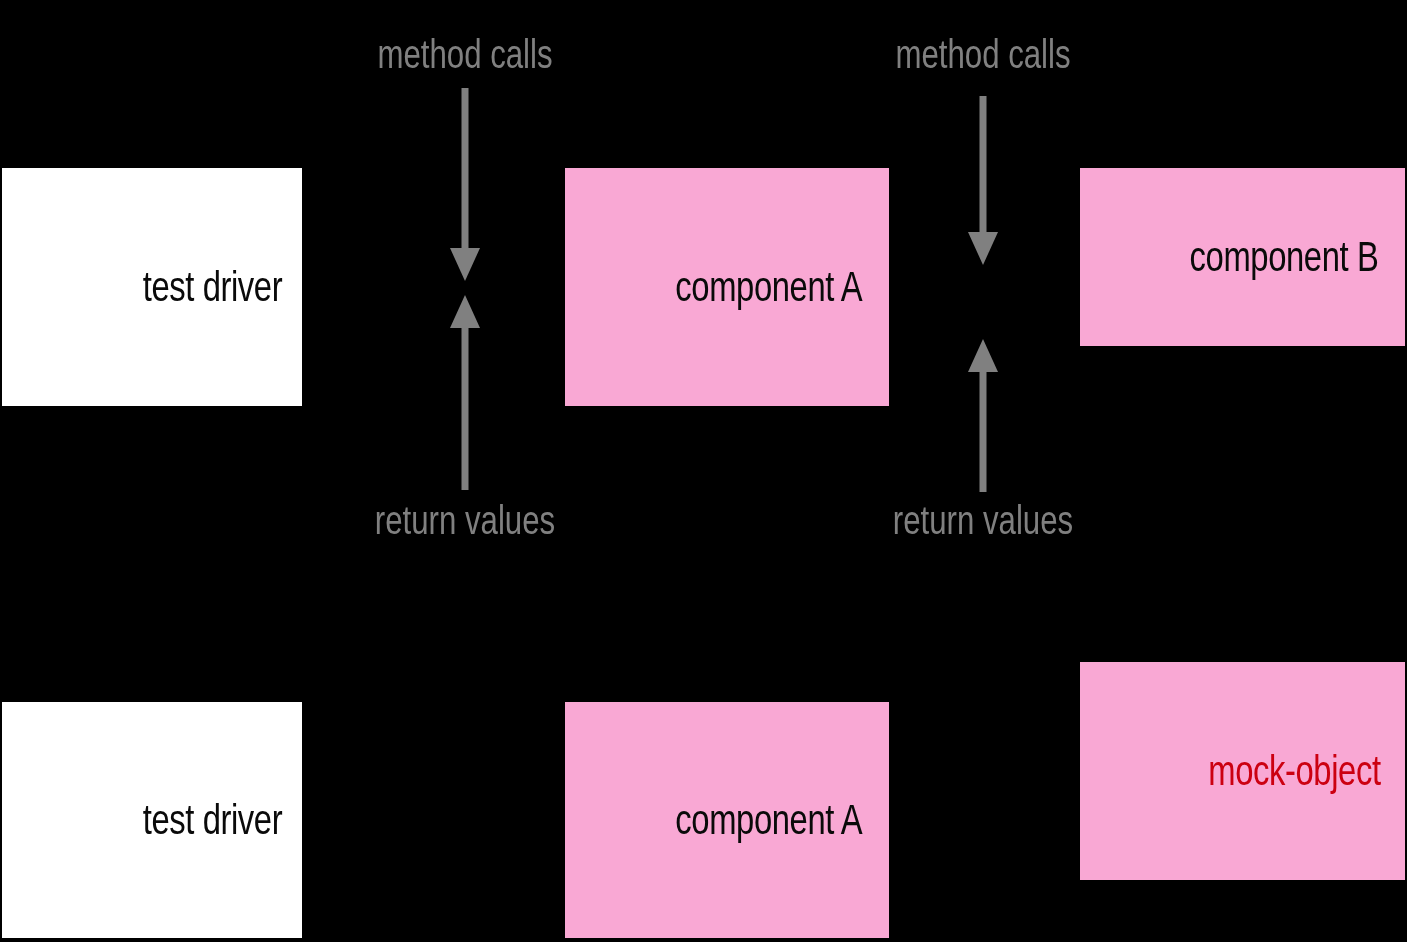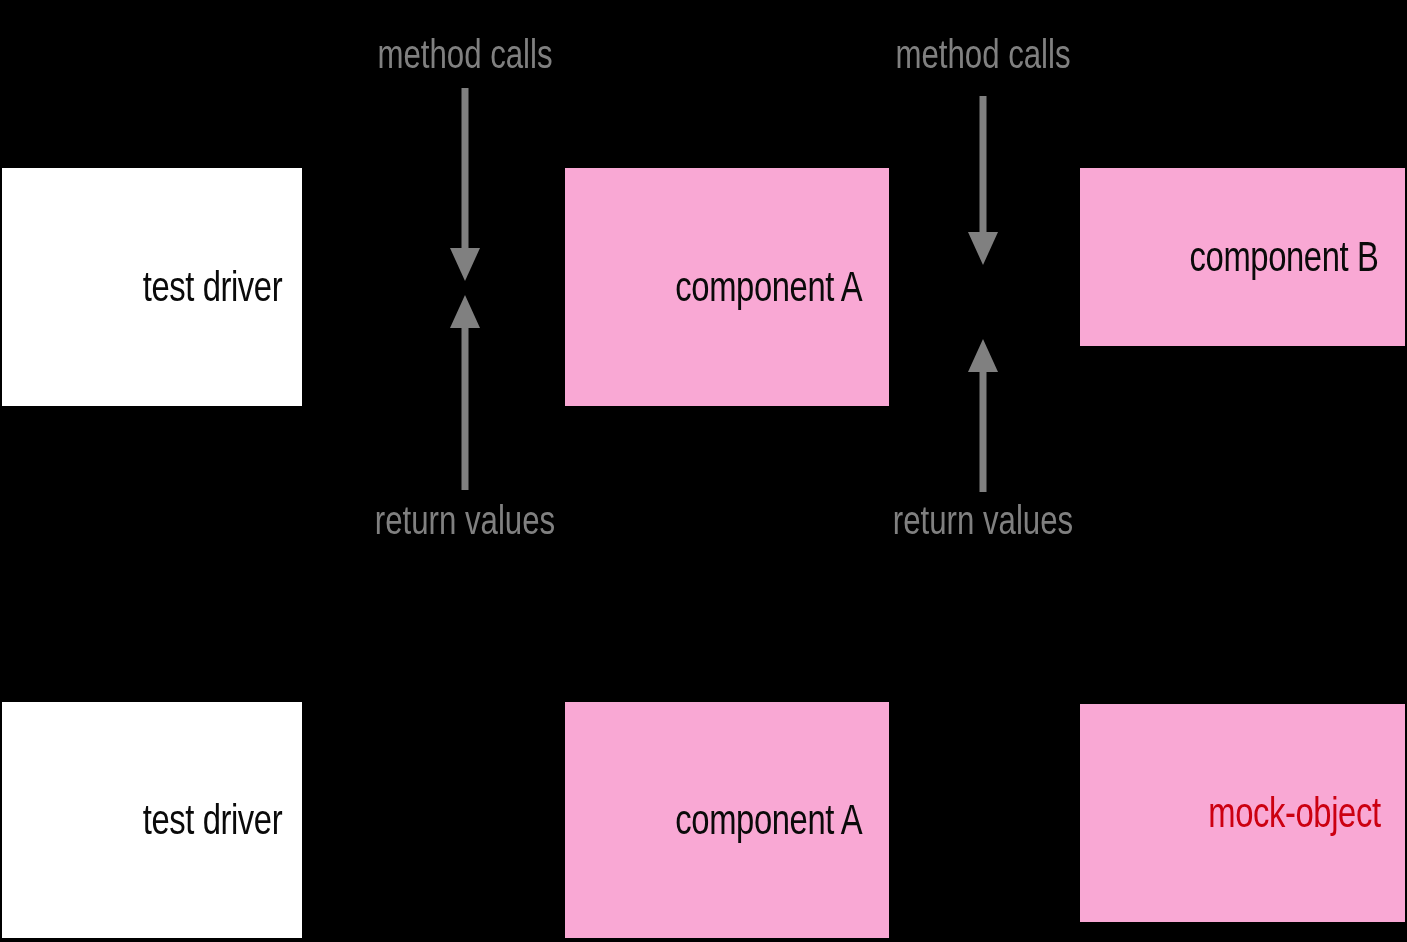--- a/index.html
+++ b/index.html
@@ -104,17 +104,17 @@
   <div class="flowlabel" style="left:823px; top:500px; width:320px;">return values</div>
 
   <div class="box box-white" style="left:2px; top:702px; width:300px; height:236px;">
     <span class="box-label label-black">test driver</span>
   </div>
 
   <div class="box box-gray" style="left:565px; top:702px; width:324px; height:236px;">
     <span class="box-label label-black">component A</span>
   </div>
 
-  <div class="box box-gray" style="left:1080px; top:704px; width:325px; height:218px;padding-left:46px;">
+  <div class="box box-gray" style="left:1080px; top:662px; width:325px; height:218px;padding-left:46px;">
     <span class="box-label label-red">mock-object</span>
   </div>
 
 </div>
 
 </body></html>

